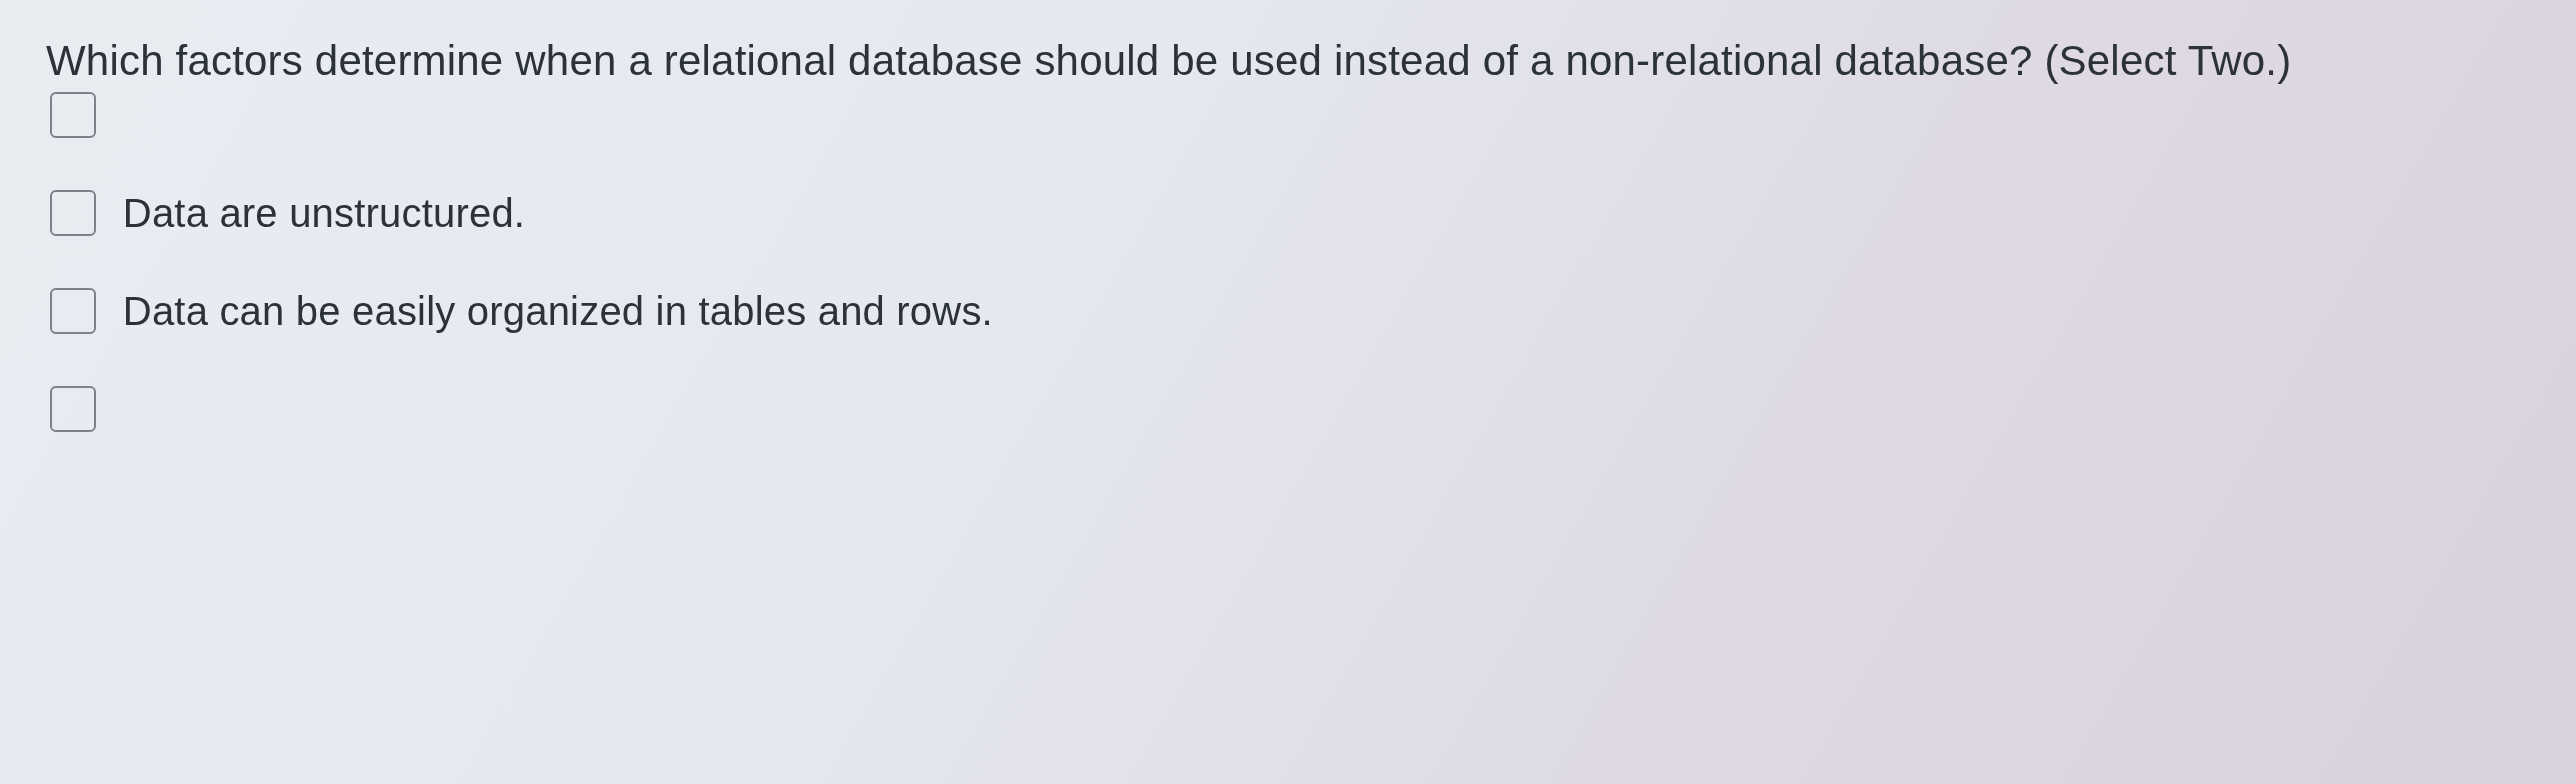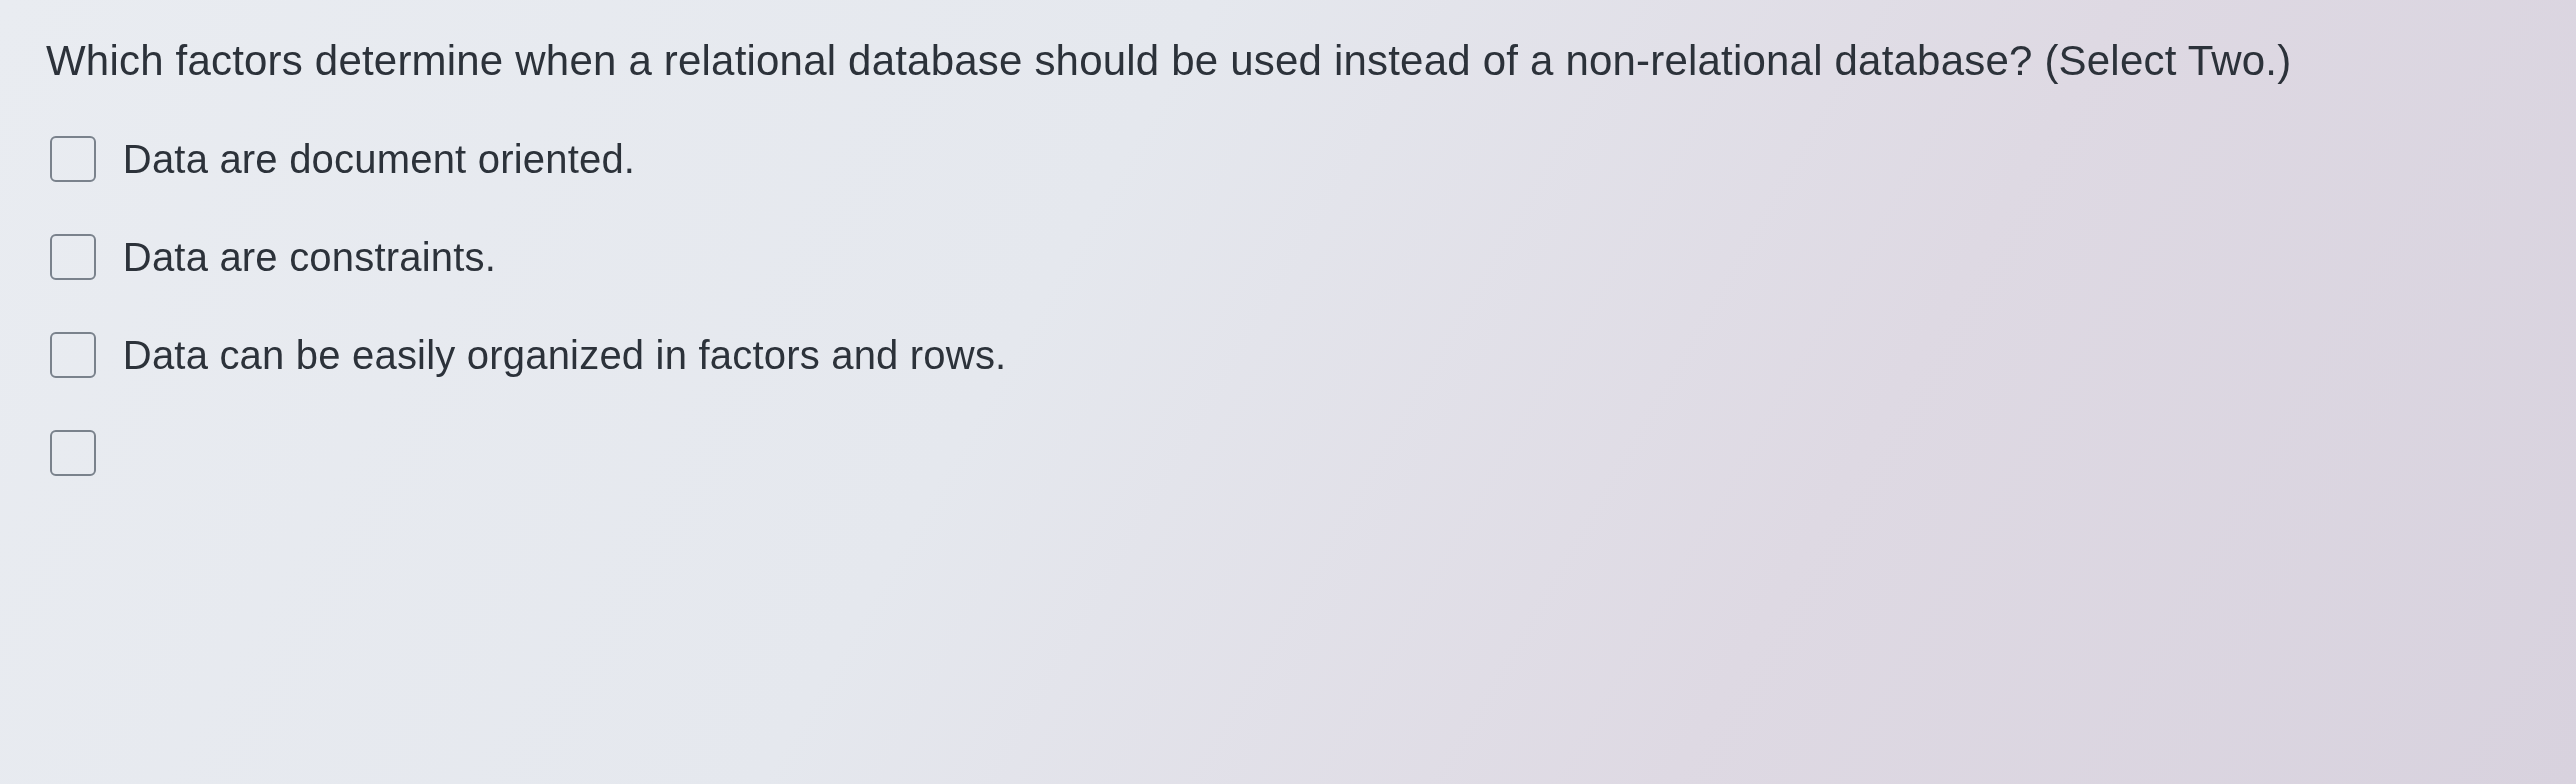--- a/index.html
+++ b/index.html
@@ -15,21 +15,20 @@
   }
   .page {
     padding: 29px 46px 29px 46px;
     box-sizing: border-box;
   }
   .question {
     font-size: 42px;
     line-height: 1.5;
     color: #2c323a;
     font-weight: 400;
-    margin-bottom: 44px;
     letter-spacing: 0.2px;
   }
   .options {
     display: flex;
     flex-direction: column;
     gap: 52px;
     padding-left: 3.8px;
   }
   .option {
     display: flex;
@@ -57,31 +56,30 @@
 <body>
 
 <div class="page">
 
   <div class="question">Which factors determine when a relational database should be used instead of a non-relational database? (Select Two.)</div>
 
   <div class="options">
 
     <div class="option">
       <div class="checkbox"></div>
-      <div class="option-label">Data are document oriented.</div>
     </div>
 
     <div class="option">
       <div class="checkbox"></div>
-      <div class="option-label">Data are constraints.</div>
+      <div class="option-label">Data are unstructured.</div>
     </div>
 
     <div class="option">
       <div class="checkbox"></div>
-      <div class="option-label">Data can be easily organized in factors and rows.</div>
+      <div class="option-label">Data can be easily organized in tables and rows.</div>
     </div>
 
 
     <div class="option">
       <div class="checkbox"></div>
     </div>
 
   </div>
 
 </div>

